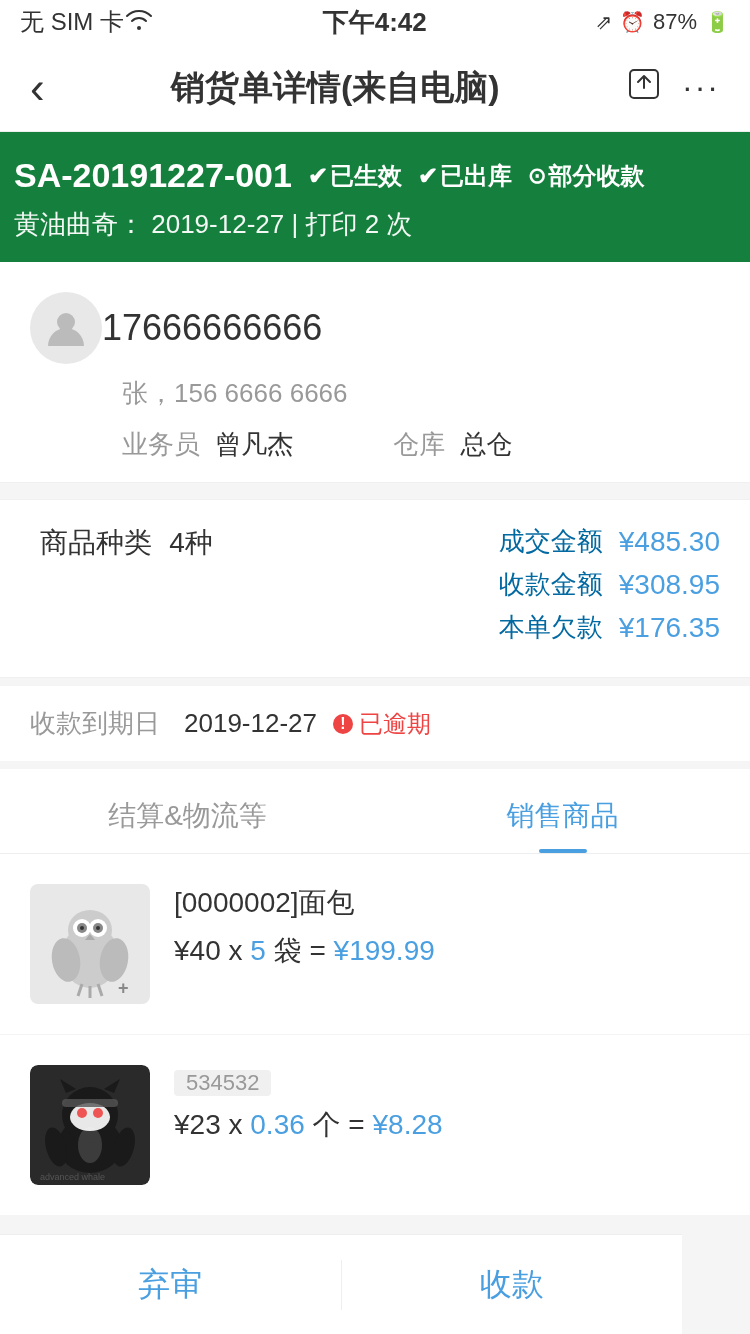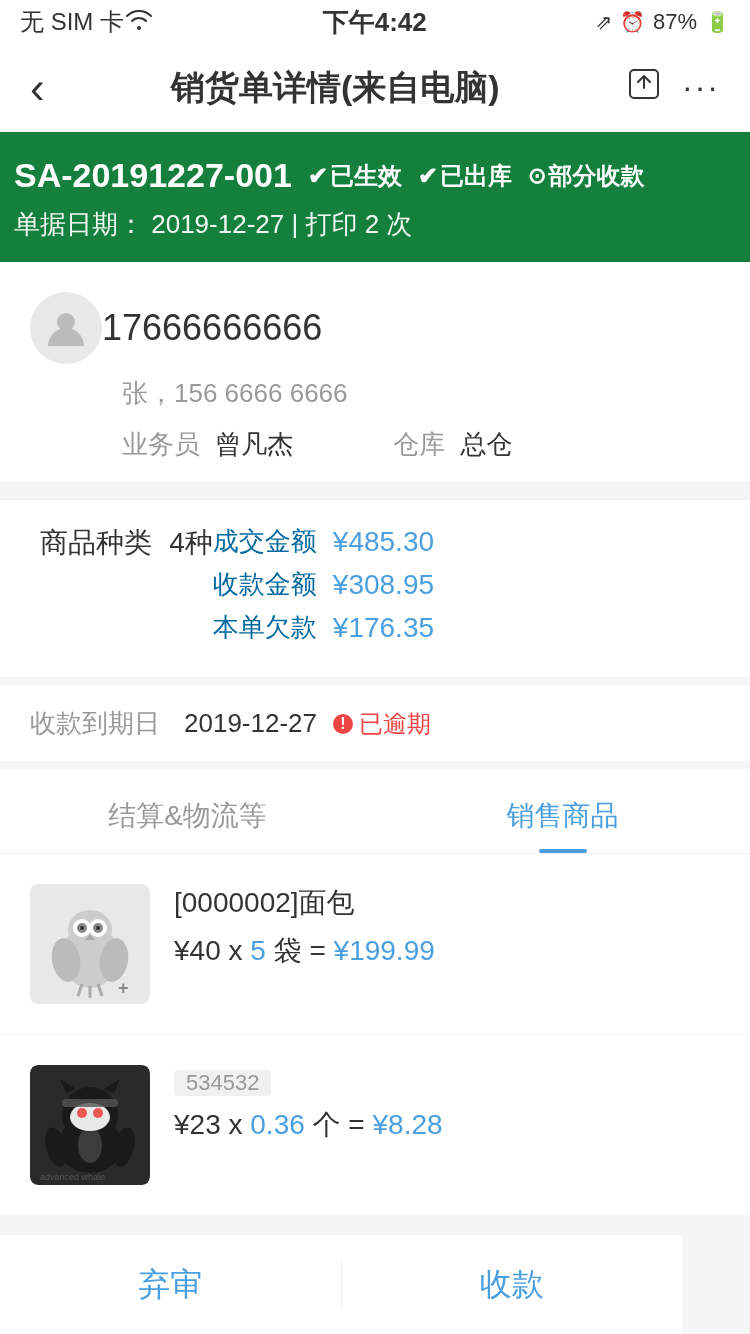--- a/index.html
+++ b/index.html
@@ -116,21 +116,21 @@
     
     .summary-block {
       background: #fff;
       padding: 24px 30px;
       margin-top: 16px;
       border-top: 1px solid #f0f0f0;
       border-bottom: 1px solid #f0f0f0;
     }
     .summary-row {
       display: flex;
-      justify-content: flex-start;
+      justify-content: space-between;
       align-items: flex-start;
     }
     .summary-left { font-size: 26px; color: #999; }
     .summary-left span { color: #333; font-size: 28px; margin-left: 10px; }
     .summary-right { text-align: right; }
     .amount-row {
       display: flex;
       justify-content: flex-end;
       align-items: center;
       gap: 16px;
@@ -317,21 +317,21 @@
     <span class="status-badge">
       <span>✔</span>
       <span style="margin-left:-2px;"> 已出库</span>
     </span>
     <span class="status-badge">
       <span style="font-size:22px;">⊙</span>
       <span style="margin-left:-2px;"> 部分收款</span>
     </span>
   </div>
   <div class="order-date">
-    <span>单据日期：</span>
+    <span>黄油曲奇：</span>
     <span>2019-12-27</span>
     <span>| 打印 2 次</span>
   </div>
 </div>
 
 <div class="customer-block">
   <div class="customer-top">
     <div class="avatar">
       <svg viewBox="0 0 44 44" fill="none" xmlns="http://www.w3.org/2000/svg">
         <circle cx="22" cy="16" r="9" fill="#bbb"></circle>

